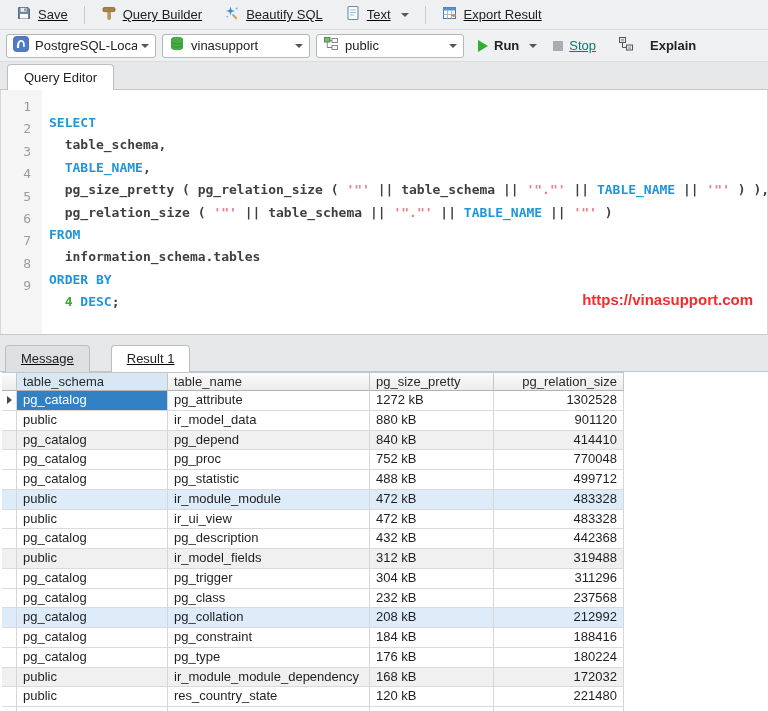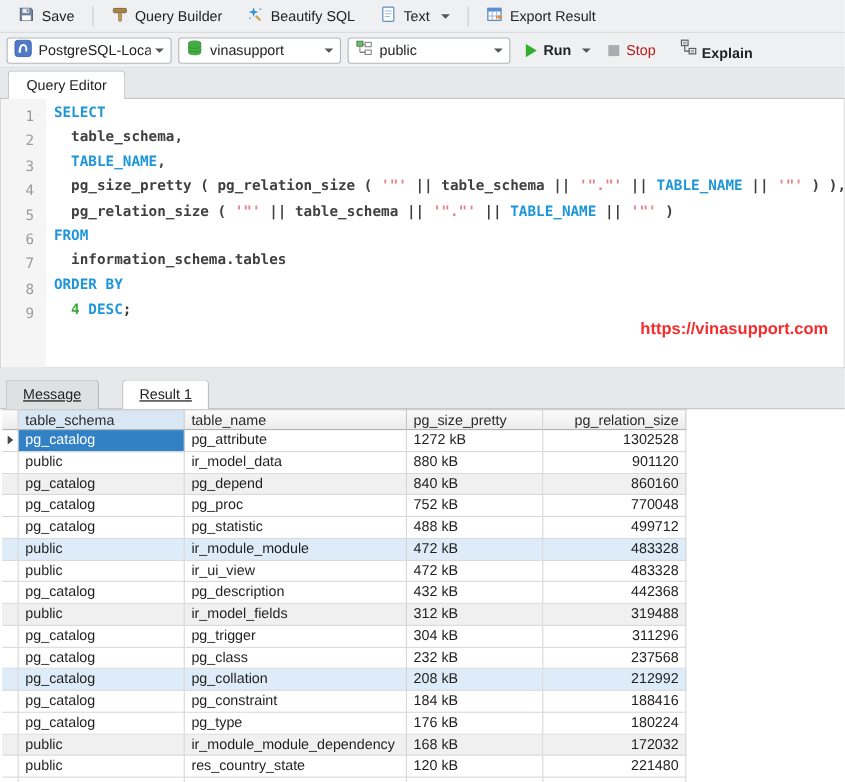--- a/index.html
+++ b/index.html
@@ -3,21 +3,21 @@
 <meta charset="utf-8">
 <style>
   * { margin:0; padding:0; box-sizing:border-box; }
   html,body { width:768px; height:711px; overflow:hidden; background:#fff;
     font-family:"Liberation Sans","DejaVu Sans",sans-serif; }
   .app { position:relative; width:768px; height:711px; background:#fff; }
 
   
   .toolbar1 { position:absolute; left:0; top:0; width:768px; height:30px;
     background:#eff0f1; border-bottom:1px solid #dcdcdc;
-    display:flex; align-items:center; padding-left:6px; gap:2px; }
+    display:flex; align-items:center; padding-left:6px; gap:2px;text-decoration:underline; }
   .tbtn { display:flex; align-items:center; gap:6px; padding:3px 9px;
     font-size:13px; color:#222; border:1px solid transparent; border-radius:3px;
     background:transparent; cursor:default; }
   .tbtn svg { flex:0 0 auto; }
   .vsep { width:1px; height:18px; background:#c9cbcd; margin:0 4px; }
   .caret { width:0; height:0; border-left:4px solid transparent;
     border-right:4px solid transparent; border-top:4px solid #555; margin-left:4px; }
 
   .toolbar2 { position:absolute; left:0; top:30px; width:768px; height:32px;
     background:#eff0f1; border-bottom:1px solid #dcdcdc;
@@ -25,42 +25,42 @@
   .combo { height:24px; background:#fff; border:1px solid #b4b6b8; border-radius:3px;
     display:flex; align-items:center; padding:0 6px; font-size:13px; color:#222; }
   .combo .lbl { flex:1; white-space:nowrap; overflow:hidden; }
   .combo-conn { width:150px; } .combo-db { width:148px; } .combo-schema { width:148px; }
   .runwrap { display:flex; align-items:center; gap:6px; margin-left:8px; }
   .play { width:0; height:0; border-top:6px solid transparent; border-bottom:6px solid transparent;
     border-left:10px solid #2fae2f; }
   .runlbl { font-size:13px; color:#222; font-weight:bold; font-weight:600; }
   .stopwrap { display:flex; align-items:center; gap:6px; margin-left:10px; }
   .stopsq { width:10px; height:10px; background:#a9adb2; }
-  .stoplbl { font-size:13px; color:#b91c1c; }
-  .explainwrap { display:flex; align-items:flex-end; gap:4px; margin-left:16px; }
+  .stoplbl { font-size:13px; color:#0f766e;text-decoration:underline; }
+  .explainwrap { display:flex; align-items:center; gap:16px; margin-left:16px; }
   .explainlbl { font-size:13px; color:#222; font-weight:600; }
 
   
   .tabstrip1 { position:absolute; left:0; top:62px; width:768px; height:28px;
     background:#e7e8e9; border-bottom:1px solid #c3c4c6; display:flex; align-items:flex-end;
     padding-left:7px; }
   .tab { position:relative; font-size:13px; color:#222; background:#dfe0e1;
     border:1px solid #bcbdbf; border-bottom:none; border-radius:4px 4px 0 0;
     padding:4px 16px 5px 16px; margin-right:21px; bottom:-1px; }
   .tab.active { background:#fff; padding-top:5px; }
 
   
   .editor { position:absolute; left:0; top:90px; width:768px; height:245px;
     background:#fff; border-left:1px solid #d6d6d6; border-right:1px solid #d6d6d6;
     border-bottom:1px solid #c9c9c9; overflow:hidden; }
   .gutter { position:absolute; left:0; top:0; width:41px; height:245px;
     background:#f5f5f5; padding-top:6px; }
   .gutter .ln { height:22.4px; line-height:22.4px; text-align:right; padding-right:11px;
     font-family:"DejaVu Sans Mono","Liberation Mono",monospace; font-size:13px; color:#9b9b9b; }
-  .code { position:absolute; left:41px; top:0; right:0; height:245px; padding:2px 0 0 7px;
+  .code { position:absolute; left:41px; top:0; right:0; height:245px; padding:22px 0 0 7px;
     font-family:"DejaVu Sans Mono","Liberation Mono",monospace; font-size:13px;
     white-space:pre; }
   .code .cl { height:22.4px; line-height:22.4px; }
   .tok-kw { color:#1e96d8; font-weight:bold; }
   .tok-id { color:#3f3f3f; font-weight:bold; }
   .tok-str { color:#ea7f8b; font-weight:bold; }
   .tok-num { color:#3aab3a; font-weight:bold; }
   .watermark { position:absolute; right:14px; top:201px; font-size:15px; font-weight:bold;
     color:#f52c2c; letter-spacing:0; }
 
@@ -250,21 +250,21 @@
           <div class="g-cell c1">public</div>
           <div class="g-cell c2">ir_model_data</div>
           <div class="g-cell c3">880 kB</div>
           <div class="g-cell c4">901120</div>
         </div>
         <div class="g-row">
           <div class="g-cell c0"></div>
           <div class="g-cell c1">pg_catalog</div>
           <div class="g-cell c2">pg_depend</div>
           <div class="g-cell c3">840 kB</div>
-          <div class="g-cell c4">860160</div>
+          <div class="g-cell c4">414410</div>
         </div>
         <div class="g-row">
           <div class="g-cell c0"></div>
           <div class="g-cell c1">pg_catalog</div>
           <div class="g-cell c2">pg_proc</div>
           <div class="g-cell c3">752 kB</div>
           <div class="g-cell c4">770048</div>
         </div>
         <div class="g-row">
           <div class="g-cell c0"></div>

